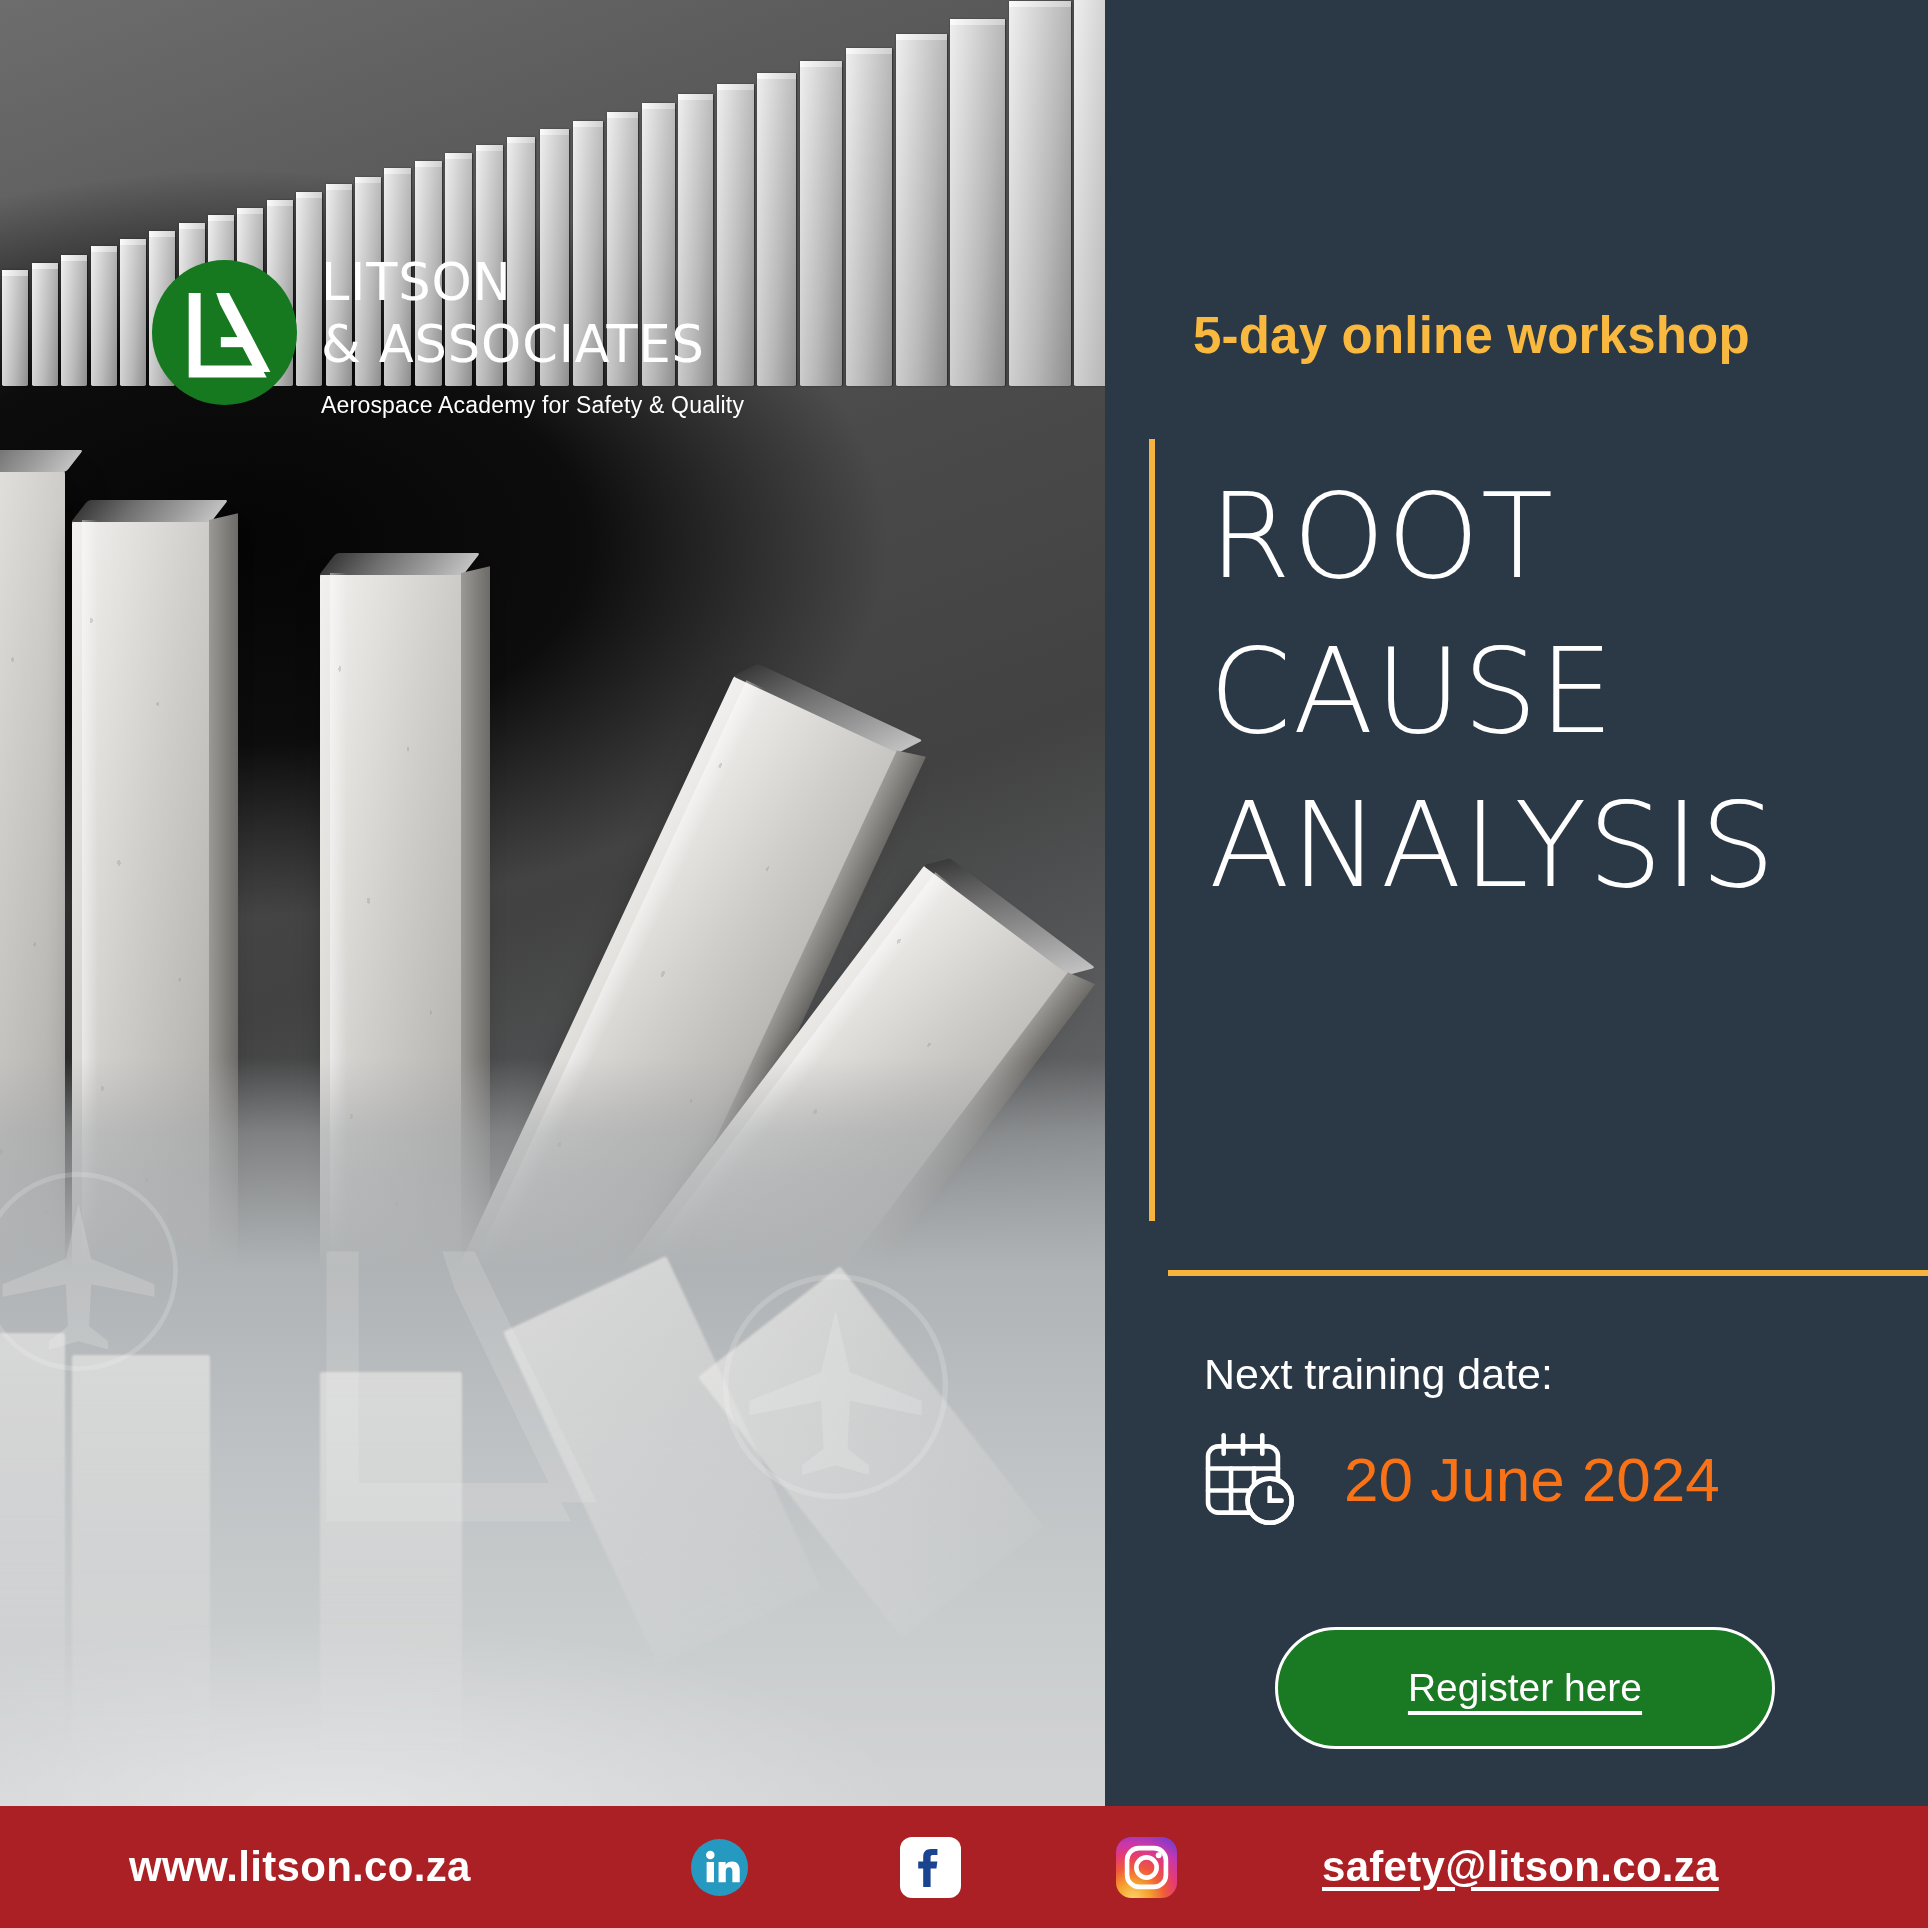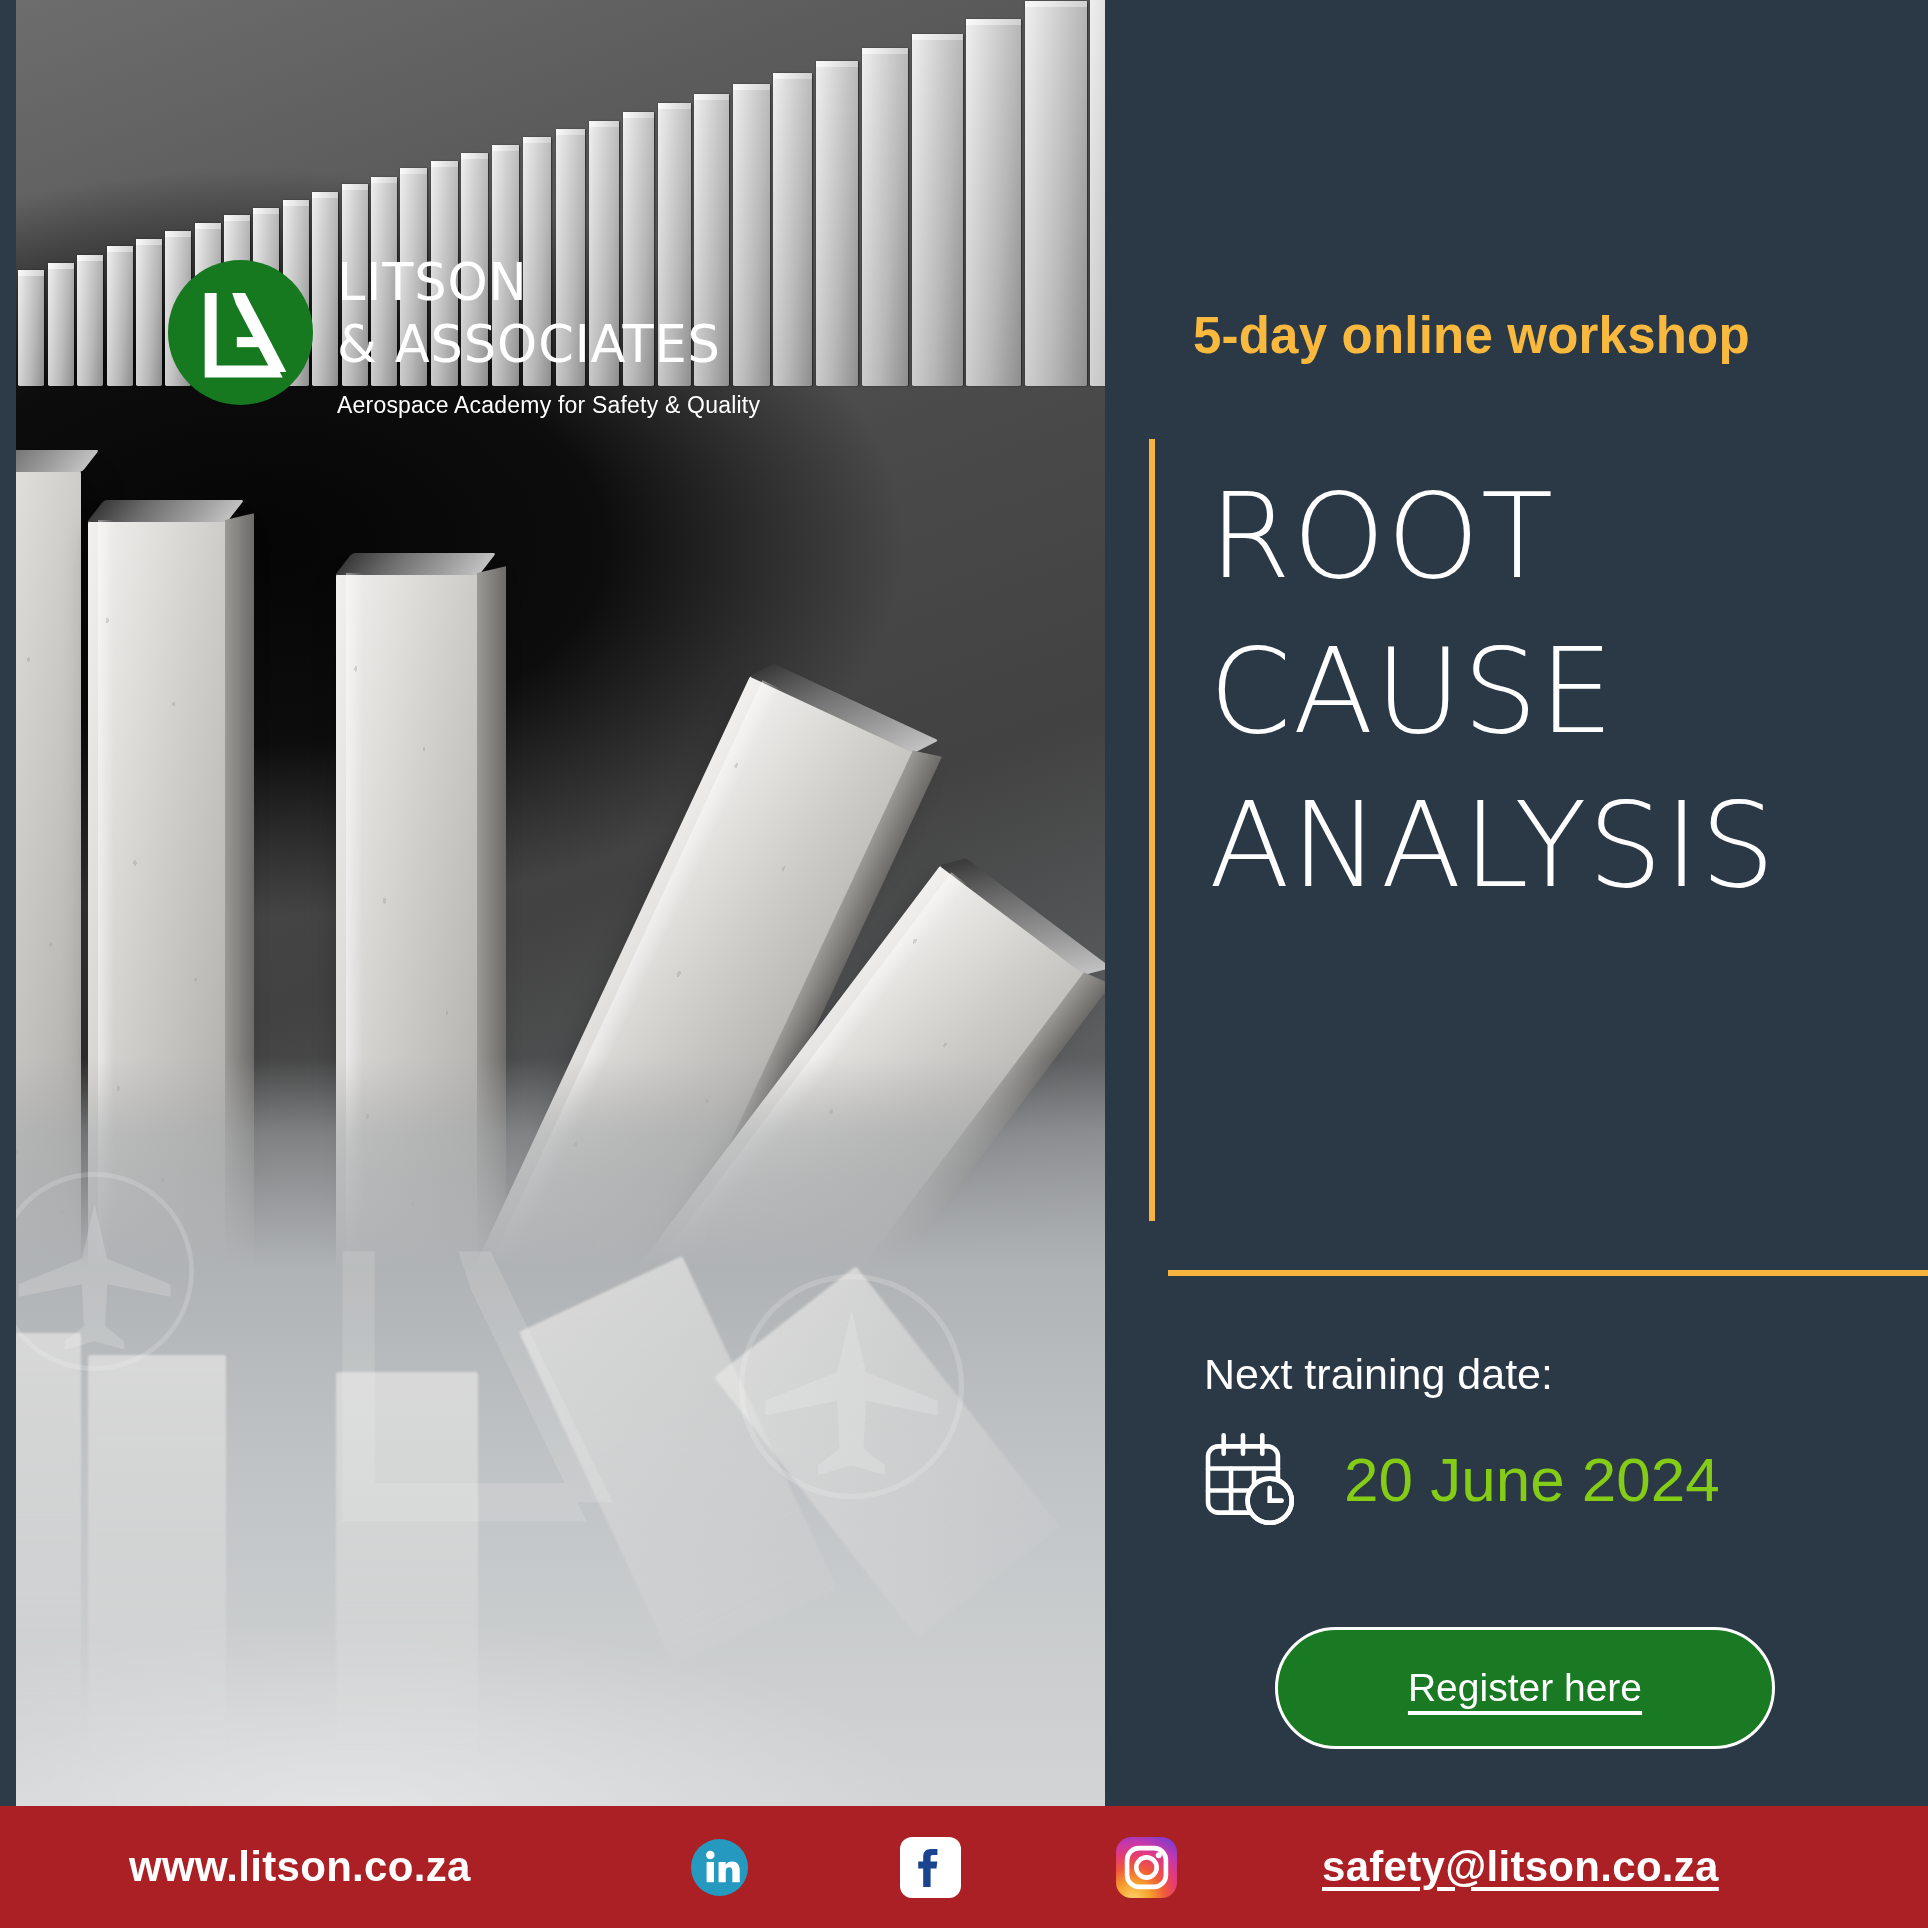--- a/index.html
+++ b/index.html
@@ -13,21 +13,20 @@
     font-family:"Liberation Sans", sans-serif;
     background:#2d3a48;
   }
 
   
   .photo{
     position:absolute;left:0;top:0;
     width:1105px;height:1811px;
     overflow:hidden;
     background:#4c1d95;
-    margin-left:16px;
   }
   
   .photo-bg{
     position:absolute;inset:0;
     background:
       radial-gradient(ellipse 826px 478px at 22% 30%, #050505 0%, #0d0d0d 42%, rgba(30,30,30,0) 78%),
       linear-gradient(160deg,#6d6d6d 0%,#5a5a5a 16%,#4a4a4a 34%,#424242 50%,#5e6062 66%,#8d9093 80%,#b9bcbe 100%);
   }
   
   .floor{
@@ -137,21 +136,21 @@
   }
   .date-label{
     position:absolute;left:99px;top:1350px;
     font-size:43px;color:#ffffff;font-weight:400;
   }
   .date-row{
     position:absolute;left:92px;top:1428px;
     display:flex;align-items:center;gap:44px;
   }
   .cal-icon{width:103px;height:103px;flex:0 0 auto;}
-  .date-val{font-size:62px;color:#84cc16;font-weight:400;white-space:nowrap;}
+  .date-val{font-size:62px;color:#f97316;font-weight:400;white-space:nowrap;}
 
   .cta{
     position:absolute;left:170px;top:1627px;
     width:500px;height:122px;
     background:#1a7a23;
     border:3.7px solid #ffffff;
     border-radius:64px;
     display:flex;align-items:center;justify-content:center;
     cursor:pointer;
   }

